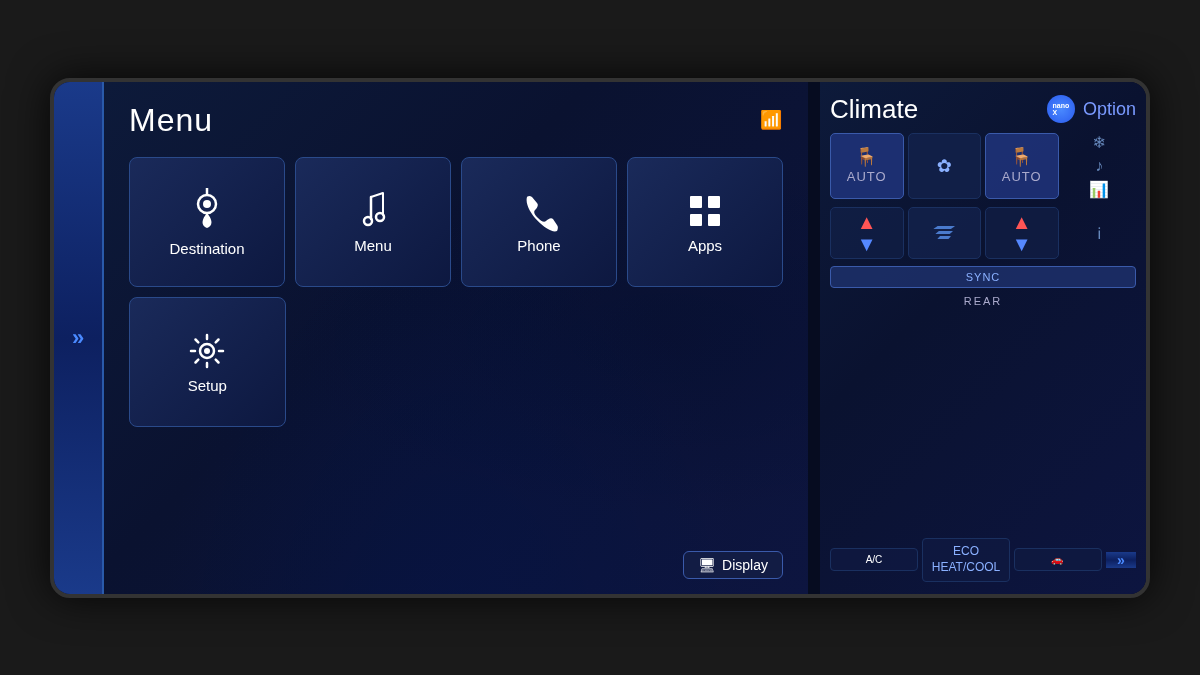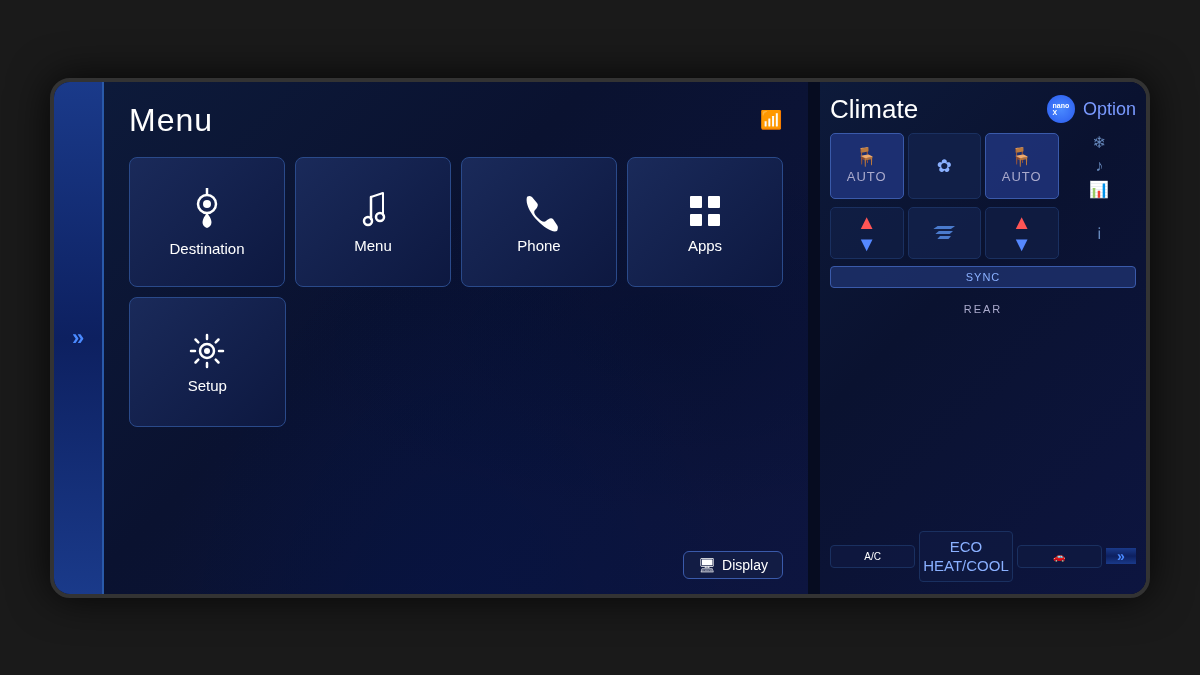--- a/index.html
+++ b/index.html
@@ -284,21 +284,21 @@
       padding: 4px;
       cursor: pointer;
       letter-spacing: 1px;
       margin: 3px 0;
     }
 
     .rear-label {
       color: #aaaacc;
       font-size: 11px;
       text-align: center;
-      margin: 12px 0 4px;
+      margin: 4px 0 4px;
       letter-spacing: 2px;
     }
 
     .climate-bottom {
       display: grid;
       grid-template-columns: 1fr 1fr 1fr auto;
       gap: 4px;
       align-items: center;
       margin-top: auto;
     }
@@ -309,21 +309,21 @@
       border-radius: 4px;
       color: white;
       font-size: 10px;
       text-align: center;
       padding: 5px 3px;
       cursor: pointer;
     }
 
     .eco-btn {
       color: #8ab0ff;
-      font-size: 15px;
+      font-size: 12px;
       line-height: 1.3;
     }
 
     .right-tab {
       width: 30px;
       background: linear-gradient(180deg, #1a3a8a 0%, #0d2060 50%, #1a3a8a 100%);
       display: flex;
       align-items: center;
       justify-content: center;
       flex-shrink: 0;

